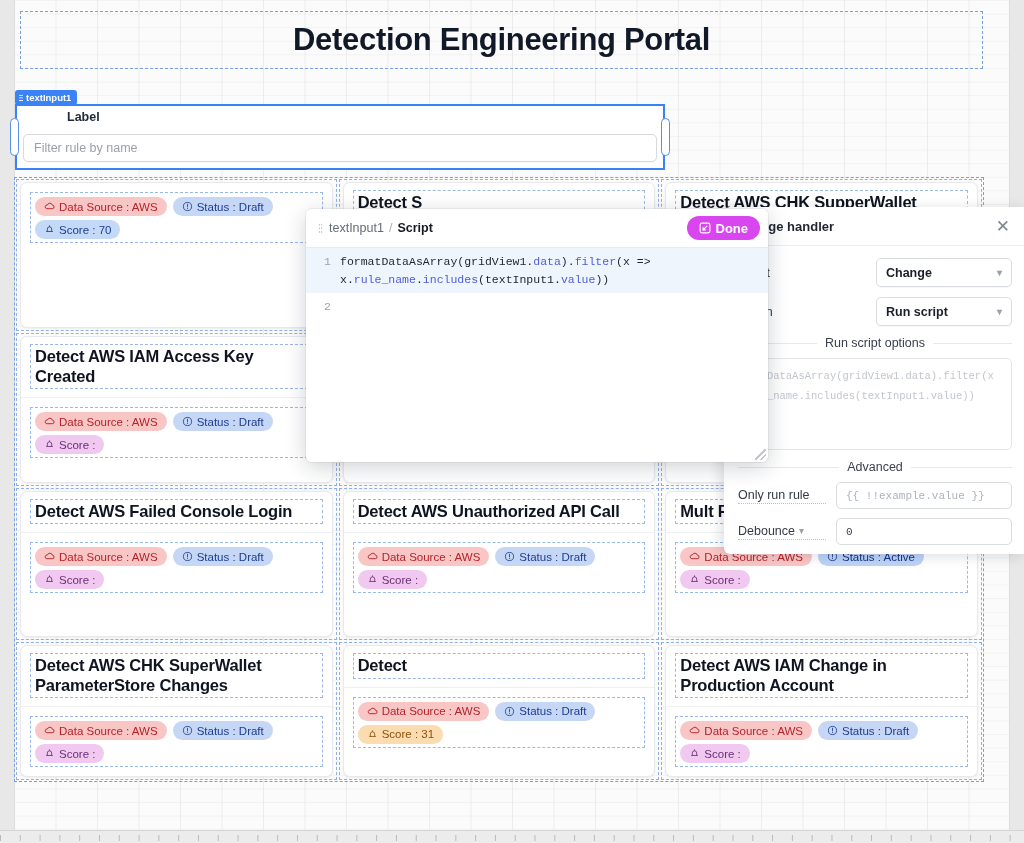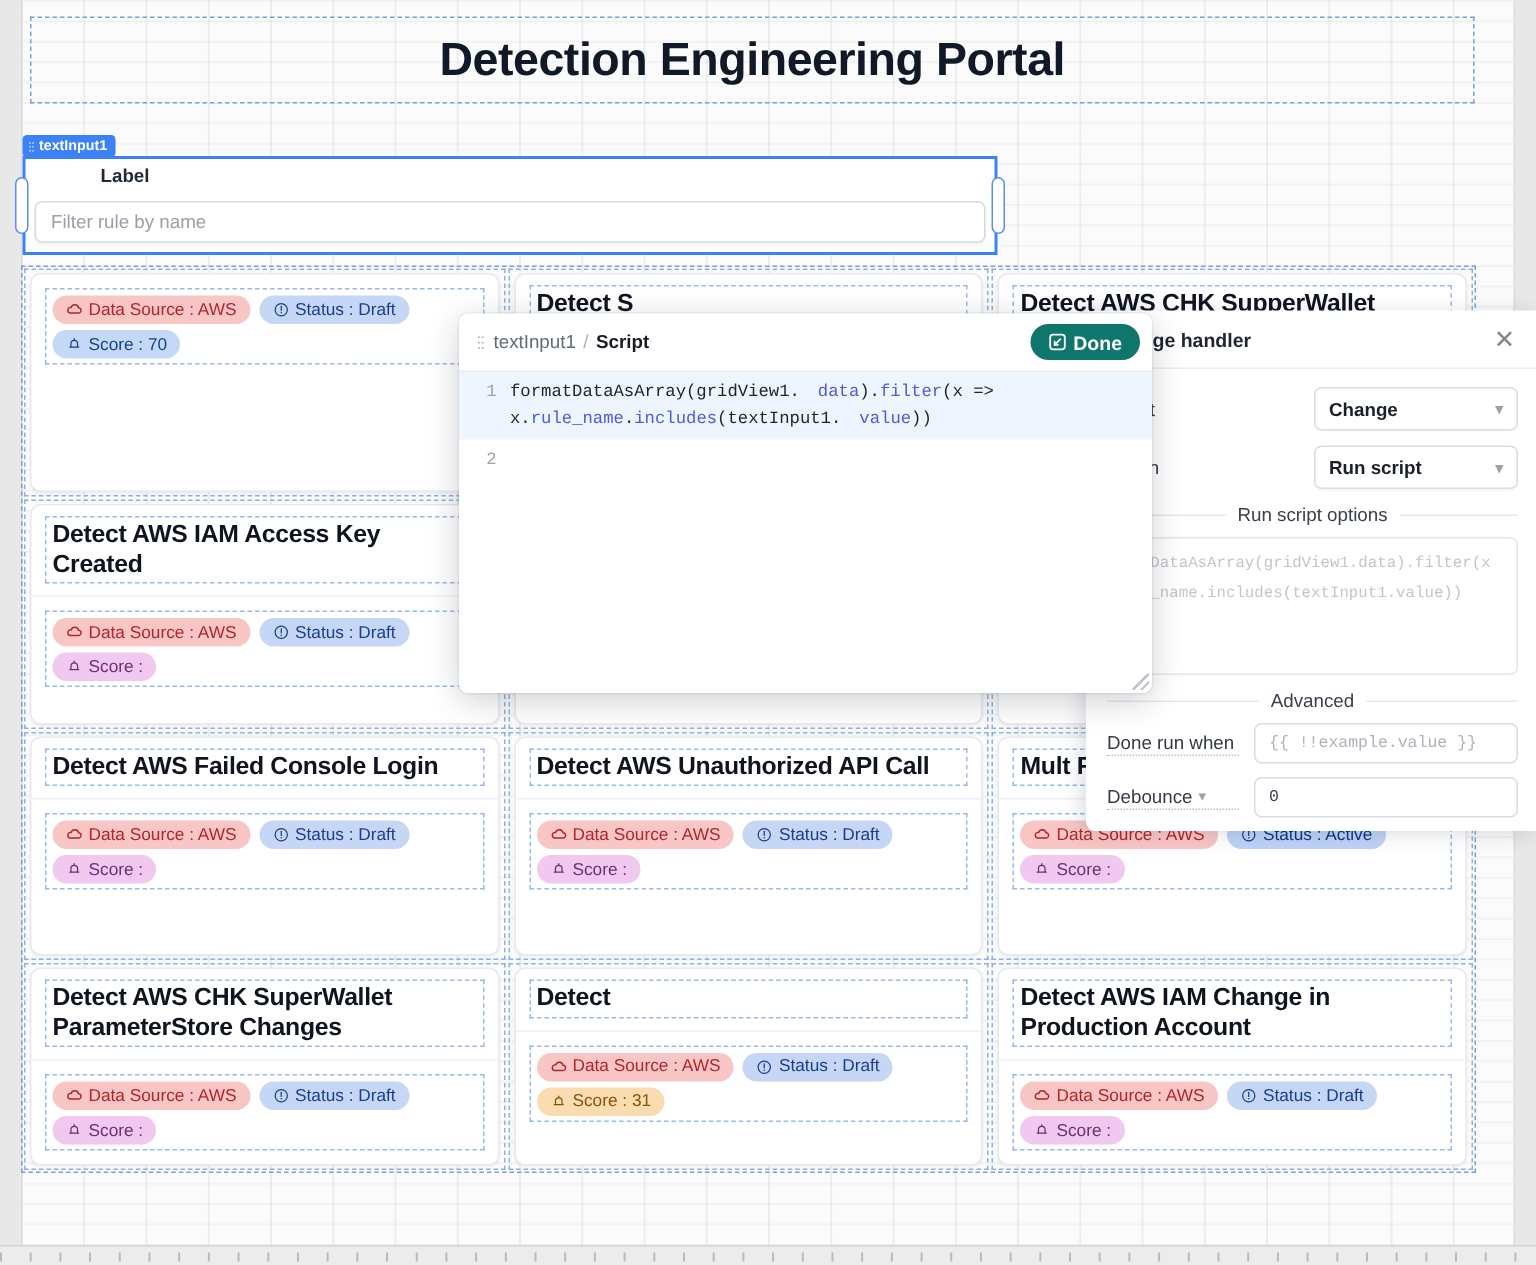--- a/index.html
+++ b/index.html
@@ -213,36 +213,36 @@
     width: 5px; height: 11px; margin-right: 1px;
     background-image: radial-gradient(circle, #b3b8c0 40%, transparent 41%);
     background-size: 2.5px 3.6px;
   }
   .sm-bc .crumb { color: #646b77; }
   .sm-bc .sep { color: #a8aeb8; }
   .sm-bc .cur { color: #161b24; font-weight: bold; }
   .sm-done {
     display: inline-flex; align-items: center; gap: 5px;
     height: 24px; padding: 0 12px; border-radius: 12px;
-    background: #0f766e; color: #fff; font-size: 13px; font-weight: bold;
+    background: #d946ef; color: #fff; font-size: 13px; font-weight: bold;
     cursor: pointer; border: none;
   }
   .sm-editor {
     position: absolute; left: 0; right: 0; top: 38px; bottom: 0;
     border-top: 1px solid #e9ebee; background: #fff;
     font-family: "Liberation Mono", monospace; font-size: 11.5px;
   }
   .ln-row { display: flex; }
   .ln-row.active { background: #eef5fd; }
   .ln-num {
     width: 34px; flex: none; text-align: right; padding-right: 9px;
     color: #9ca3ad; padding-top: 5px; line-height: 1.55;
   }
   .ln-code { padding-top: 5px; padding-bottom: 4px; line-height: 1.55; color: #1d2430; white-space: pre-wrap; }
-  .tk-prop { color: #4f5ddb; margin-left: 12px; }
+  .tk-prop { color: #4f5ddb; }
   .tk-meth { color: #4f5ddb; text-align: center; }
   .sm-resize {
     position: absolute; right: 2px; bottom: 2px; width: 11px; height: 11px;
     background-image: linear-gradient(135deg, transparent 45%, #c3c7cd 45%, #c3c7cd 55%, transparent 55%),
                       linear-gradient(135deg, transparent 70%, #c3c7cd 70%, #c3c7cd 80%, transparent 80%);
   }
 </style>
 </head>
 <body>
 
@@ -713,21 +713,21 @@
       </div>
       <div class="divider">
         <span>Run script options</span>
       </div>
       <div class="code-preview"><span>matDataAsArray(gridView1.data).filter(x</span>
 <span>ule_name.includes(textInput1.value))</span></div>
       <div class="divider">
         <span>Advanced</span>
       </div>
       <div class="ev-row-adv">
-        <span class="ev-label-dot">Done run when</span>
+        <span class="ev-label-dot">Only run rule</span>
         <div class="ev-input ph">
           <span>{{ !!example.value }}</span>
         </div>
       </div>
       <div class="ev-row-adv">
         <span class="ev-label-dot withchev">
           <span>Debounce</span>
           <span class="chev">▾</span>
         </span>
         <div class="ev-input val">

